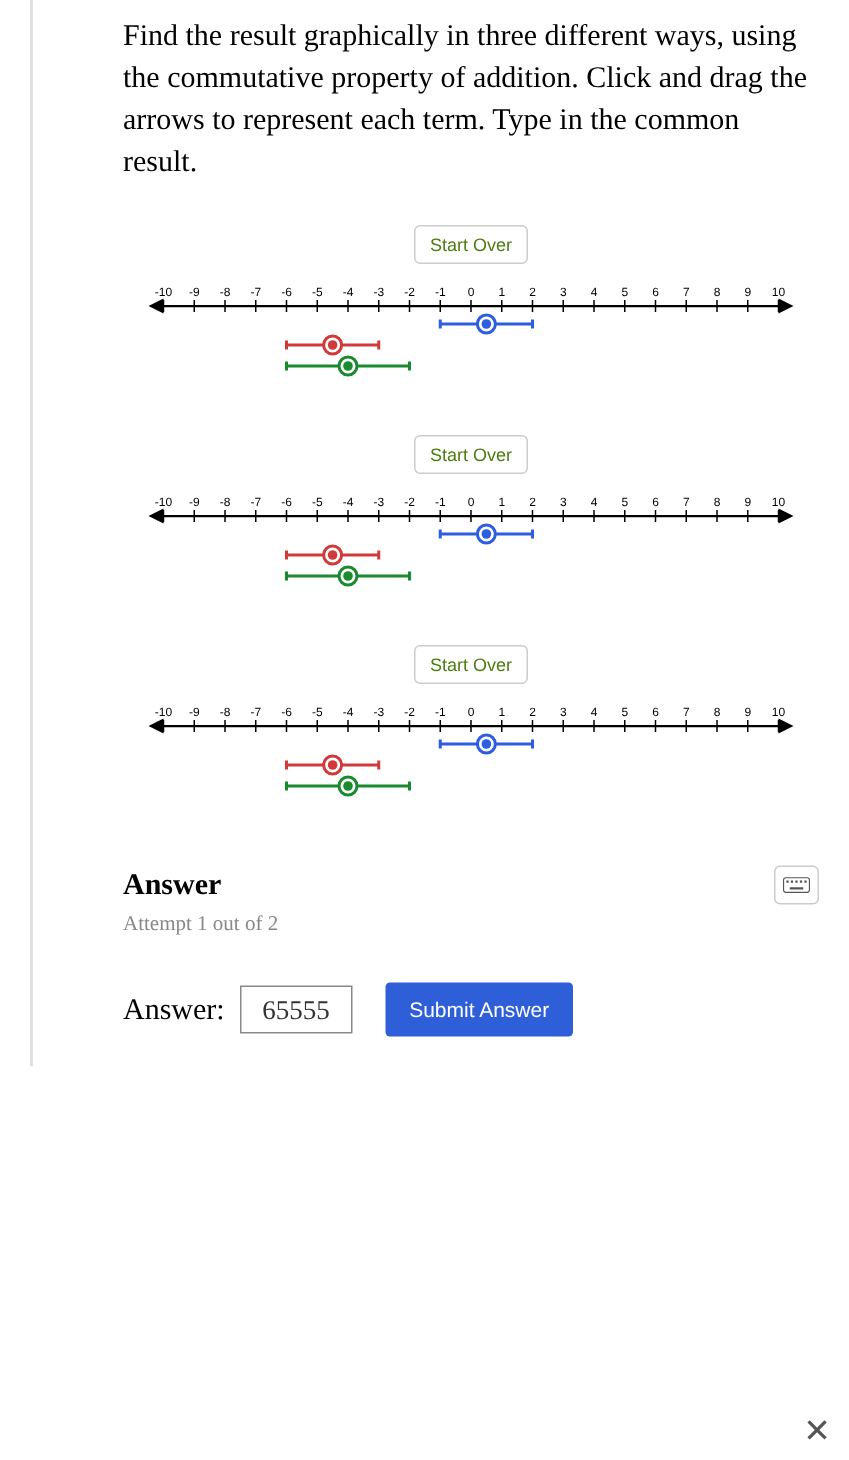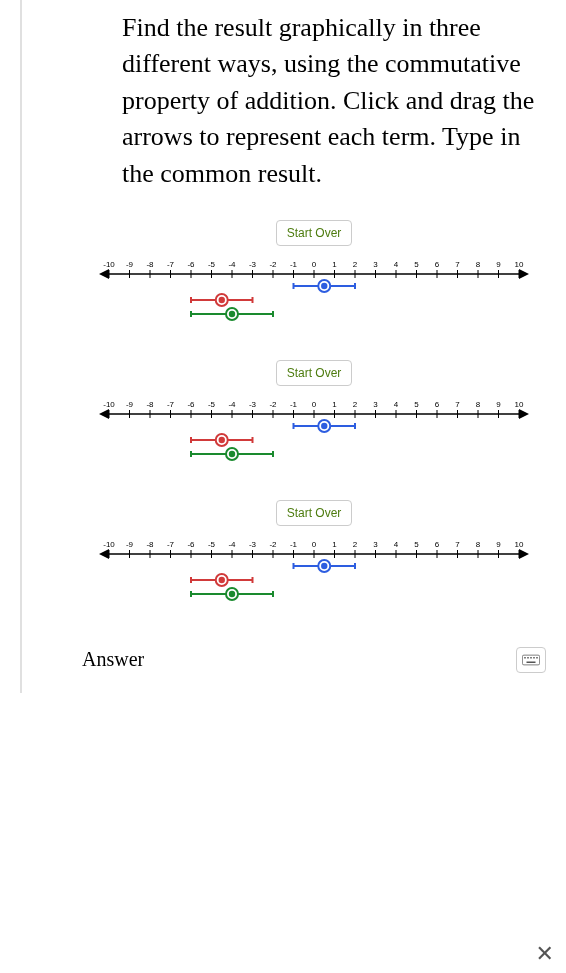--- a/index.html
+++ b/index.html
@@ -10,24 +10,23 @@
       background: #fff;
       color: #000;
       width: 566px;
     }
     .container {
       border-left: 2px solid #e0e0e0;
       padding: 10px 20px 20px 60px;
       margin-left: 20px;
     }
     .question-text {
-      font-size: 26px;
+      font-size: 20px;
       line-height: 1.4;
       margin-bottom: 28px;
-      margin-left: 40px;
     }
     .expression {
       text-align: center;
       font-size: 24px;
       margin: 20px 0 35px 0;
       font-family: 'Times New Roman', serif;
     }
     .start-over {
       display: block;
       margin: 0 auto 10px auto;
@@ -50,21 +49,21 @@
     .answer-section {
       margin-top: 35px;
     }
     .answer-header {
       display: flex;
       justify-content: space-between;
       align-items: center;
     }
     .answer-title {
       font-size: 20px;
-      font-weight: normal;
+      font-weight: bold;
     }
     .keyboard-icon {
       width: 30px;
       height: 26px;
       border: 1px solid #ccc;
       border-radius: 4px;
       display: flex;
       align-items: center;
       justify-content: center;
       cursor: pointer;
@@ -349,16 +348,22 @@
             <rect x="0.5" y="0.5" width="23" height="13" rx="2" fill="none" stroke="#555"></rect>
             <rect x="3" y="3" width="2" height="2" fill="#555"></rect>
             <rect x="7" y="3" width="2" height="2" fill="#555"></rect>
             <rect x="11" y="3" width="2" height="2" fill="#555"></rect>
             <rect x="15" y="3" width="2" height="2" fill="#555"></rect>
             <rect x="19" y="3" width="2" height="2" fill="#555"></rect>
             <rect x="6" y="9" width="12" height="2" fill="#555"></rect>
           </svg>
       </div>
     </div>
+    <div class="attempt-text">Attempt 1 out of 2</div>
+    <div class="answer-row">
+      <span class="answer-label">Answer:</span>
+      <input class="answer-input" value="65555" style="">
+      <button class="submit-btn">Submit Answer</button>
+    </div>
   </div>
 </div>
 
 <div class="close-x">✕</div>
 
 </body></html>

